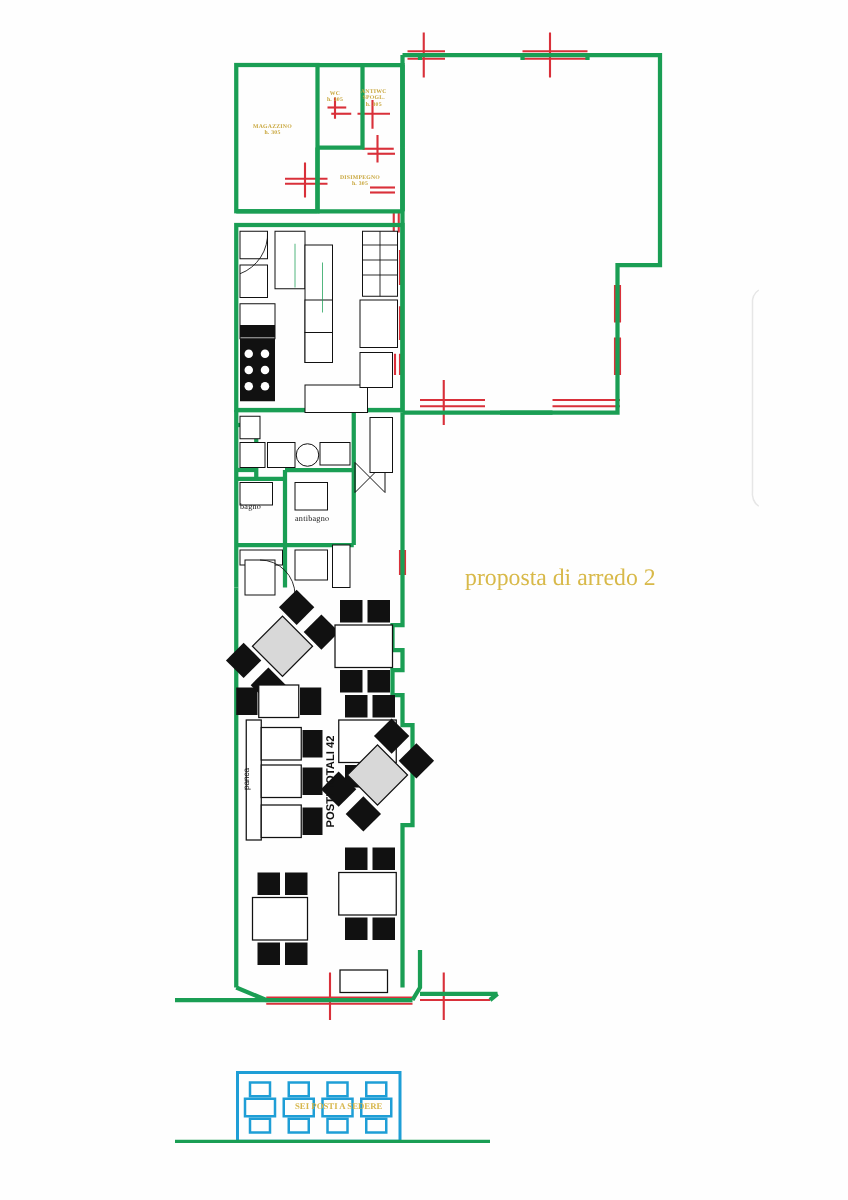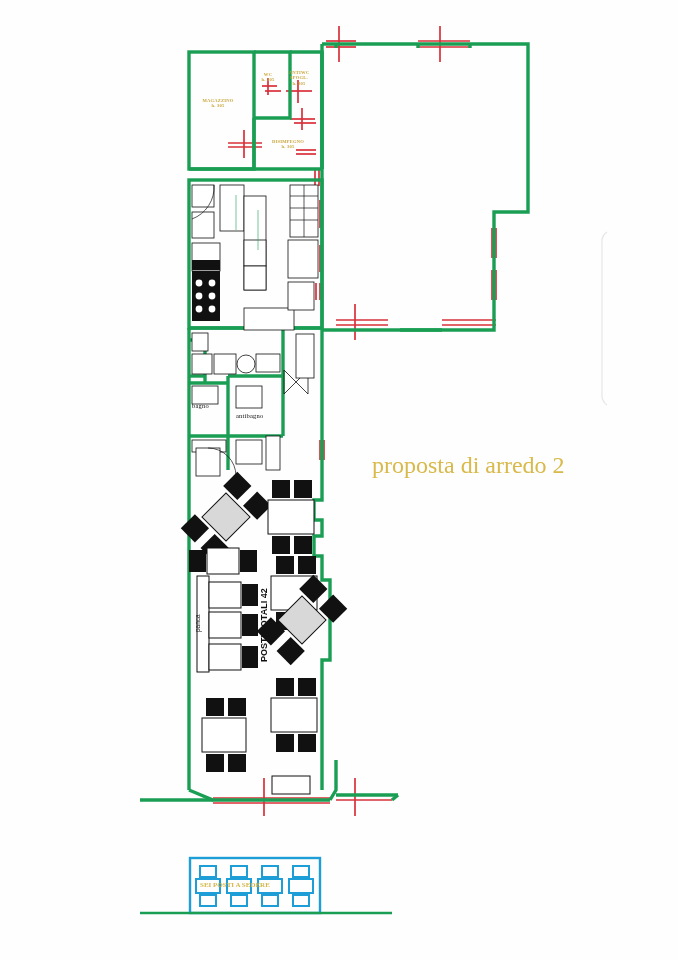--- a/index.html
+++ b/index.html
@@ -7,26 +7,26 @@
     width:678px;height:960px;position:relative;overflow:hidden;
     font-family:"Liberation Serif", serif;
     background:#fefefe;
   }
   #plan{position:absolute;left:0;top:0;width:678px;height:960px;}
   .lbl{position:absolute;color:#c8a63c;font-family:"Liberation Serif",serif;
        letter-spacing:.2px;white-space:nowrap;}
   .lbl.tiny{font-size:4.6px;line-height:5.4px;text-align:center;font-weight:bold;}
   .lbl.blk{color:#111;}
   .title{position:absolute;color:#d8b949;font-family:"Liberation Serif",serif;
-         font-size:24px;white-space:nowrap;}
+         font-size:19px;white-space:nowrap;}
   .vtext{position:absolute;transform-origin:0 0;transform:rotate(-90deg);
          white-space:nowrap;font-family:"Liberation Sans",sans-serif;
          font-weight:bold;color:#111;}
   .legend-txt{position:absolute;color:#d6b64a;font-family:"Liberation Serif",serif;
-              font-size:7px;white-space:nowrap;font-weight:bold;}
+              font-size:7px;white-space:nowrap;font-weight:bold;margin-left:36px;}
 </style>
 </head>
 <body>
 
 <svg id="plan" viewBox="0 0 678 960">
 
   <path d="M607,232 q-6,4 -5,12 l0,148 q-1,9 5,13" fill="none" stroke="#e6e6e6" stroke-width="1.2"></path>
 
   <g stroke="#d9303a" stroke-width="1.7" fill="none">
 

